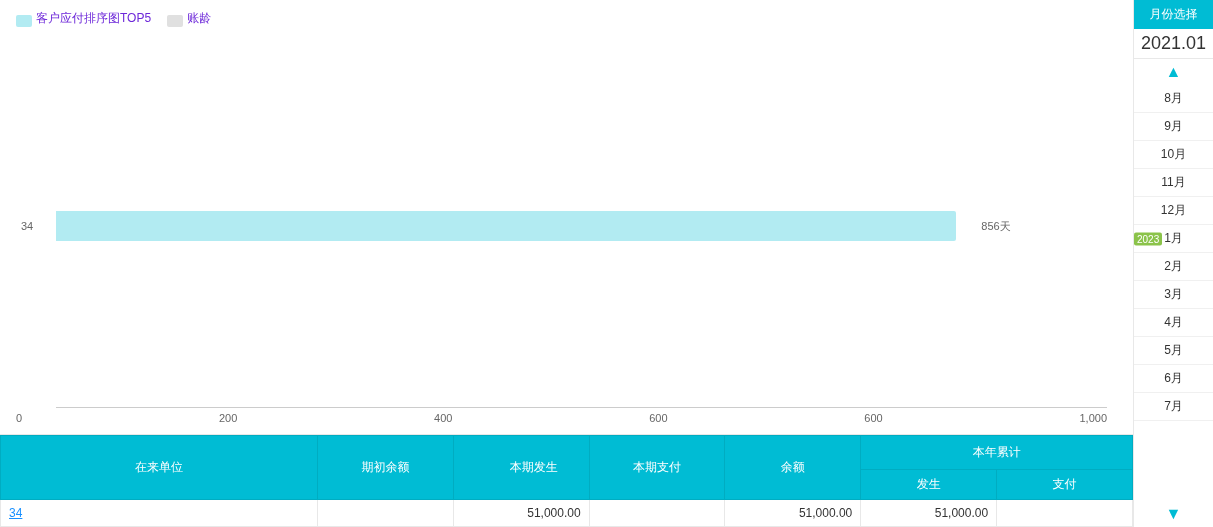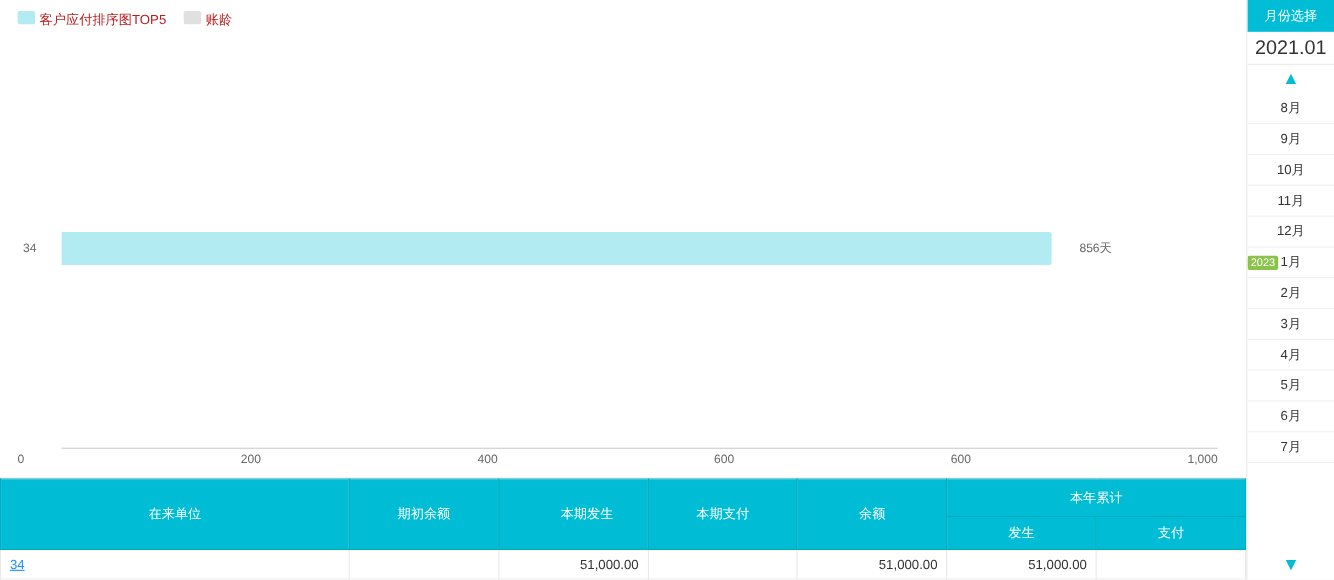--- a/index.html
+++ b/index.html
@@ -10,21 +10,21 @@
     .header { display: flex; align-items: center; justify-content: space-between; padding: 10px 16px; border-bottom: 1px solid #e8e8e8; background: #fff; }
     .header-title { font-size: 16px; font-weight: bold; color: #333; }
     .header-actions { display: flex; align-items: center; gap: 16px; }
     .toggle-container { display: flex; align-items: center; gap: 6px; }
     .toggle-switch { width: 36px; height: 18px; background: #00bcd4; border-radius: 9px; position: relative; cursor: pointer; }
     .toggle-switch::after { content: ''; width: 14px; height: 14px; background: #fff; border-radius: 50%; position: absolute; top: 2px; right: 2px; }
     .action-btn { display: flex; align-items: center; gap: 4px; cursor: pointer; color: #555; font-size: 12px; }
     
     .chart-section { flex: 1; padding: 10px 16px; display: flex; flex-direction: column; overflow: hidden; }
     .chart-legend { display: flex; align-items: center; gap: 16px; margin-bottom: 8px; }
-    .legend-item { display: flex; align-items: flex-start; gap: 4px; font-size: 12px; color: #b91c1c; }
+    .legend-item { display: flex; align-items: flex-end; gap: 4px; font-size: 12px; color: #6d28d9; }
     .legend-color { width: 16px; height: 12px; border-radius: 2px; }
     .chart-sort { display: flex; gap: 0; margin-left: auto; }
     .sort-btn { padding: 2px 10px; border: 1px solid #ccc; background: #fff; cursor: pointer; font-size: 12px; color: #333; }
     .sort-btn.active { border-bottom: 2px solid #333; font-weight: bold; }
     .sort-btn:first-child { border-right: none; }
     
     .chart-area { flex: 1; position: relative; display: flex; flex-direction: column; justify-content: space-between; }
     .chart-inner { flex: 1; position: relative; margin-left: 40px; margin-right: 10px; }
     
     .table-section { background: #fff; border-top: 1px solid #e8e8e8; }

